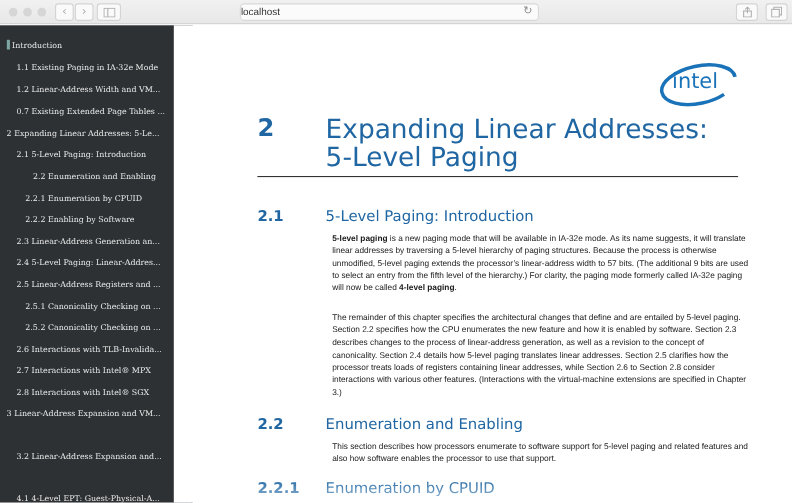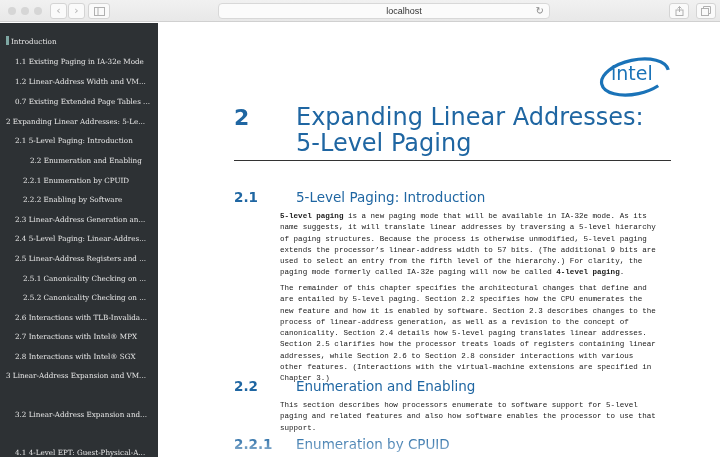--- a/index.html
+++ b/index.html
@@ -11,23 +11,23 @@
     position: absolute; left: 0; top: 0; width: 720px; height: 22px;
     background: linear-gradient(#f1f1f1, #e8e8e8);
     border-bottom: 1px solid #d0d0d0;
   }
   .traffic { position: absolute; top: 7px; width: 8px; height: 8px; border-radius: 50%; background: #d6d6d6; }
   .nav-btn {
     position: absolute; top: 3px; height: 16px; border: 1px solid #d4d4d4; border-radius: 3px;
     background: #fafafa; color: #b0b0b0; font-size: 11px; line-height: 14px; text-align: center;
   }
   .url-bar {
-    position: absolute; left: 218px; top: 3px; width: 332px; height: 16px;
+    position: absolute; left: 218px; top: 3px; width: 272px; height: 16px;
     background: #fbfbfb; border: 1px solid #d8d8d8; border-radius: 4px;
-    font-family: "Liberation Sans", sans-serif; font-size: 9px; color: #333; text-align: center; line-height: 14px; padding-left: 40px;
+    font-family: "Liberation Sans", sans-serif; font-size: 9px; color: #333; text-align: left; line-height: 14px;
   }
   .reload { position: absolute; right: 5px; top: 0; font-size: 10px; color: #8a8a8a; }
 
   
   .sidebar {
     position: absolute; left: 0; top: 23px; width: 175px; height: 434px;
     background: #2d3134; border-right: 1px solid #3a3e42;
     overflow: hidden;
   }
   .toc-item {
@@ -39,22 +39,22 @@
 
   
   .content { position: absolute; left: 158px; top: 23px; width: 562px; height: 434px; background: #fff; overflow: hidden; }
   .blue { color: #1f66a2; }
   .chap-num { position: absolute; left: 76px; top: 82px; font-family: "DejaVu Sans", sans-serif; font-weight: bold; font-size: 22px; }
   .chap-title { position: absolute; left: 138px; top: 81px; font-family: "DejaVu Sans", sans-serif; font-weight: normal; font-size: 24px; line-height: 26px; }
   .chap-rule { position: absolute; left: 76px; top: 137px; width: 437px; height: 1px; background: #333; }
   .sec-num { position: absolute; left: 76px; font-family: "DejaVu Sans", sans-serif; font-weight: bold; font-size: 13.5px; }
   .sec-title { position: absolute; left: 138px; font-family: "DejaVu Sans", sans-serif; font-weight: normal; font-size: 13.5px; white-space: nowrap; }
   .para {
-    position: absolute; left: 122px; width: 380px;
-    font-family: Liberation Mono, monospace; font-size: 7.55px; line-height: 11.3px; color: #1a1a1a;
+    position: absolute; left: 144px; width: 380px;
+    font-family: Liberation Sans, sans-serif; font-size: 7.55px; line-height: 11.3px; color: #1a1a1a;
   }
   .para b { font-weight: bold; }
   .fade { position: absolute; left: 0; bottom: 0; width: 562px; height: 22px; background: linear-gradient(rgba(255,255,255,0), rgba(255,255,255,0.6)); }
 
   
   .logo { position: absolute; left: 440px; top: 30px; width: 76px; height: 44px; }
 </style>
 </head>
 <body>
 

